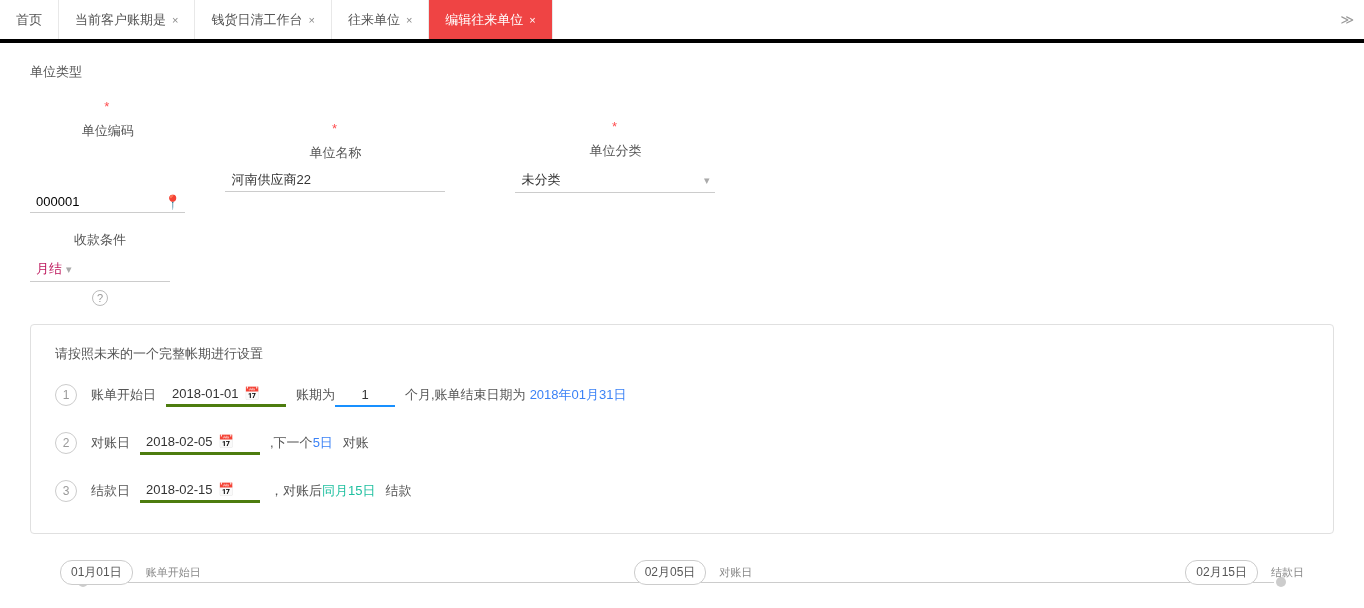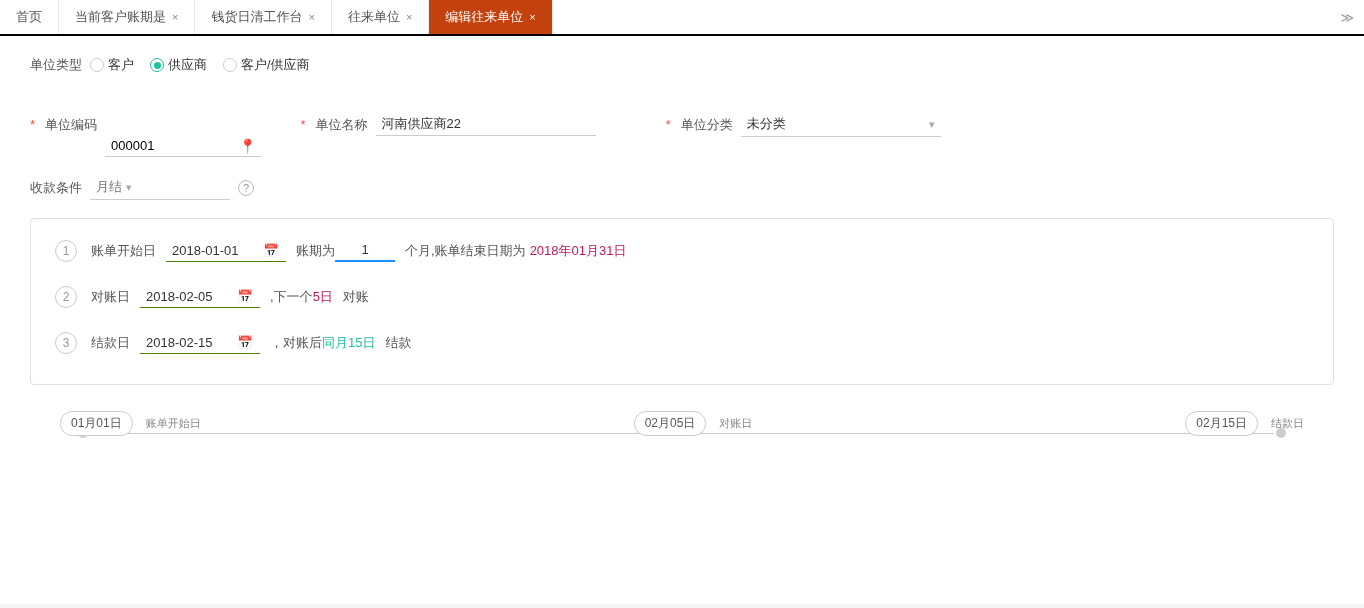--- a/index.html
+++ b/index.html
@@ -3,37 +3,37 @@
   <meta charset="utf-8">
   <style>
     * { box-sizing: border-box; margin: 0; padding: 0; }
     body { font-family: 'Microsoft YaHei', Arial, sans-serif; font-size: 13px; background: #f5f5f5; color: #333; }
 
     
     .tabs-bar {
       display: flex;
       align-items: stretch;
       background: #fff;
-      border-bottom: 2px solid #000000;
-      height: 36px;
+      border-bottom: 4px solid #000000;
+      height: 43px;
       text-align: right;
     }
     .tab {
       display: flex;
       align-items: center;
       padding: 0 16px;
       cursor: pointer;
       border-right: 1px solid #e8e8e8;
       color: #555;
       font-size: 13px;
       white-space: nowrap;
       gap: 6px;
     }
     .tab.active {
-      background: #c2410c;
+      background: #ef4444;
       color: #fff;
     }
     .tab .close-icon { font-size: 11px; opacity: 0.7; }
     .tab.active .close-icon { opacity: 1; }
     .tab-expand {
       margin-left: auto;
       display: flex;
       align-items: center;
       padding: 0 10px;
       cursor: pointer;
@@ -51,20 +51,21 @@
     .form-row {
       display: flex;
       align-items: center;
       margin-bottom: 18px;
       gap: 20px;
     }
     .form-item {
       display: flex;
       align-items: center;
       gap: 8px;
+      flex-direction: column;
     }
     .form-label {
       color: #555;
       white-space: nowrap;
     }
     .required-star { color: #ff4d4f; margin-right: 2px; }
 
     
     .radio-group { display: flex; align-items: center; gap: 16px; }
     .radio-item { display: flex; align-items: center; gap: 4px; cursor: pointer; }
@@ -94,21 +95,21 @@
     .input-with-icon { display: flex; align-items: center; border-bottom: 1px solid #ccc; margin-top: 43px; }
     .input-with-icon input { border: none; outline: none; padding: 3px 6px; font-size: 13px; background: transparent; width: 150px; }
     .input-with-icon .field-icon { color: #aaa; font-size: 14px; padding: 0 4px; cursor: pointer; }
 
     
     .select-field {
       display: flex; align-items: center; gap: 4px;
       border-bottom: 1px solid #ccc; padding: 3px 6px;
       cursor: pointer; min-width: 120px;
     }
-    .select-value { color: #737373; font-size: 13px; }
+    .select-value { color: #be185d; font-size: 13px; }
     .select-arrow { color: #aaa; font-size: 11px; }
 
     .select-field2 {
       display: flex; align-items: center; gap: 4px;
       border-bottom: 1px solid #ccc; padding: 3px 6px;
       cursor: pointer; min-width: 160px;
     }
     .select-value2 { color: #333; font-size: 13px; flex: 1; }
     .select-arrow2 { color: #aaa; font-size: 11px; }
 
@@ -136,28 +137,28 @@
     }
     .step-num {
       width: 22px; height: 22px; border-radius: 50%;
       border: 1px solid #ccc; color: #999;
       display: flex; align-items: center; justify-content: center;
       font-size: 12px; margin-right: 14px; flex-shrink: 0;
     }
     .step-label { color: #555; margin-right: 10px; white-space: nowrap; }
     .step-date {
       display: flex; align-items: center;
-      border-bottom: 1px solid #4d7c0f; padding: 3px 6px;
-      min-width: 120px; gap: 6px; justify-content: space-between;
+      border-bottom: 3px solid #4d7c0f; padding: 3px 6px;
+      min-width: 120px; gap: 6px;
     }
     .step-date span { font-size: 13px; color: #333; }
     .cal-icon { color: #aaa; font-size: 13px; cursor: pointer; }
 
     .step-desc { color: #555; font-size: 13px; margin-left: 10px; }
-    .step-highlight-orange { color: #be185d; font-weight: 500; }
+    .step-highlight-orange { color: #3b82f6; font-weight: 500; }
     .step-highlight-green { color: #20c0a0; font-weight: 500; }
 
     .period-input-wrap {
       display: flex; align-items: center;
       border-bottom: 2px solid #1890ff;
     }
     .period-input-wrap input {
       border: none; outline: none; padding: 3px 6px; font-size: 13px; width: 60px; text-align: center; color: #333;
     }
 
@@ -212,34 +213,20 @@
   <div class="tab-expand">
     <span>≫</span>
   </div>
 </div>
 
 <div class="page-content">
 
   <div class="form-row">
     <div class="form-item">
       <span class="form-label">单位类型</span>
-      <div class="radio-group">
-        <div class="radio-item">
-          <div class="radio-circle"></div>
-          <span>客户</span>
-        </div>
-        <div class="radio-item">
-          <div class="radio-circle checked"></div>
-          <span>供应商</span>
-        </div>
-        <div class="radio-item">
-          <div class="radio-circle"></div>
-          <span>客户/供应商</span>
-        </div>
-      </div>
     </div>
   </div>
 
   <div class="form-row" style="gap:40px;">
     <div class="form-item">
       <span class="required-star">*</span>
       <span class="form-label">单位编码</span>
       <div class="input-with-icon">
         <input type="text" class="" value="000001" style="width: 130px;">
         <span class="field-icon">📍</span>
@@ -267,20 +254,21 @@
         <span class="select-value">月结</span>
         <span class="select-arrow">▾</span>
       </div>
       <div class="help-icon">
         <span>?</span>
       </div>
     </div>
   </div>
 
   <div class="card-box">
+    <div class="card-title">请按照未来的一个完整帐期进行设置</div>
 
     <div class="step-row">
       <div class="step-num">
         <span>1</span>
       </div>
       <span class="step-label">账单开始日</span>
       <div class="step-date">
         <span>2018-01-01</span>
         <span class="cal-icon">📅</span>
       </div>

